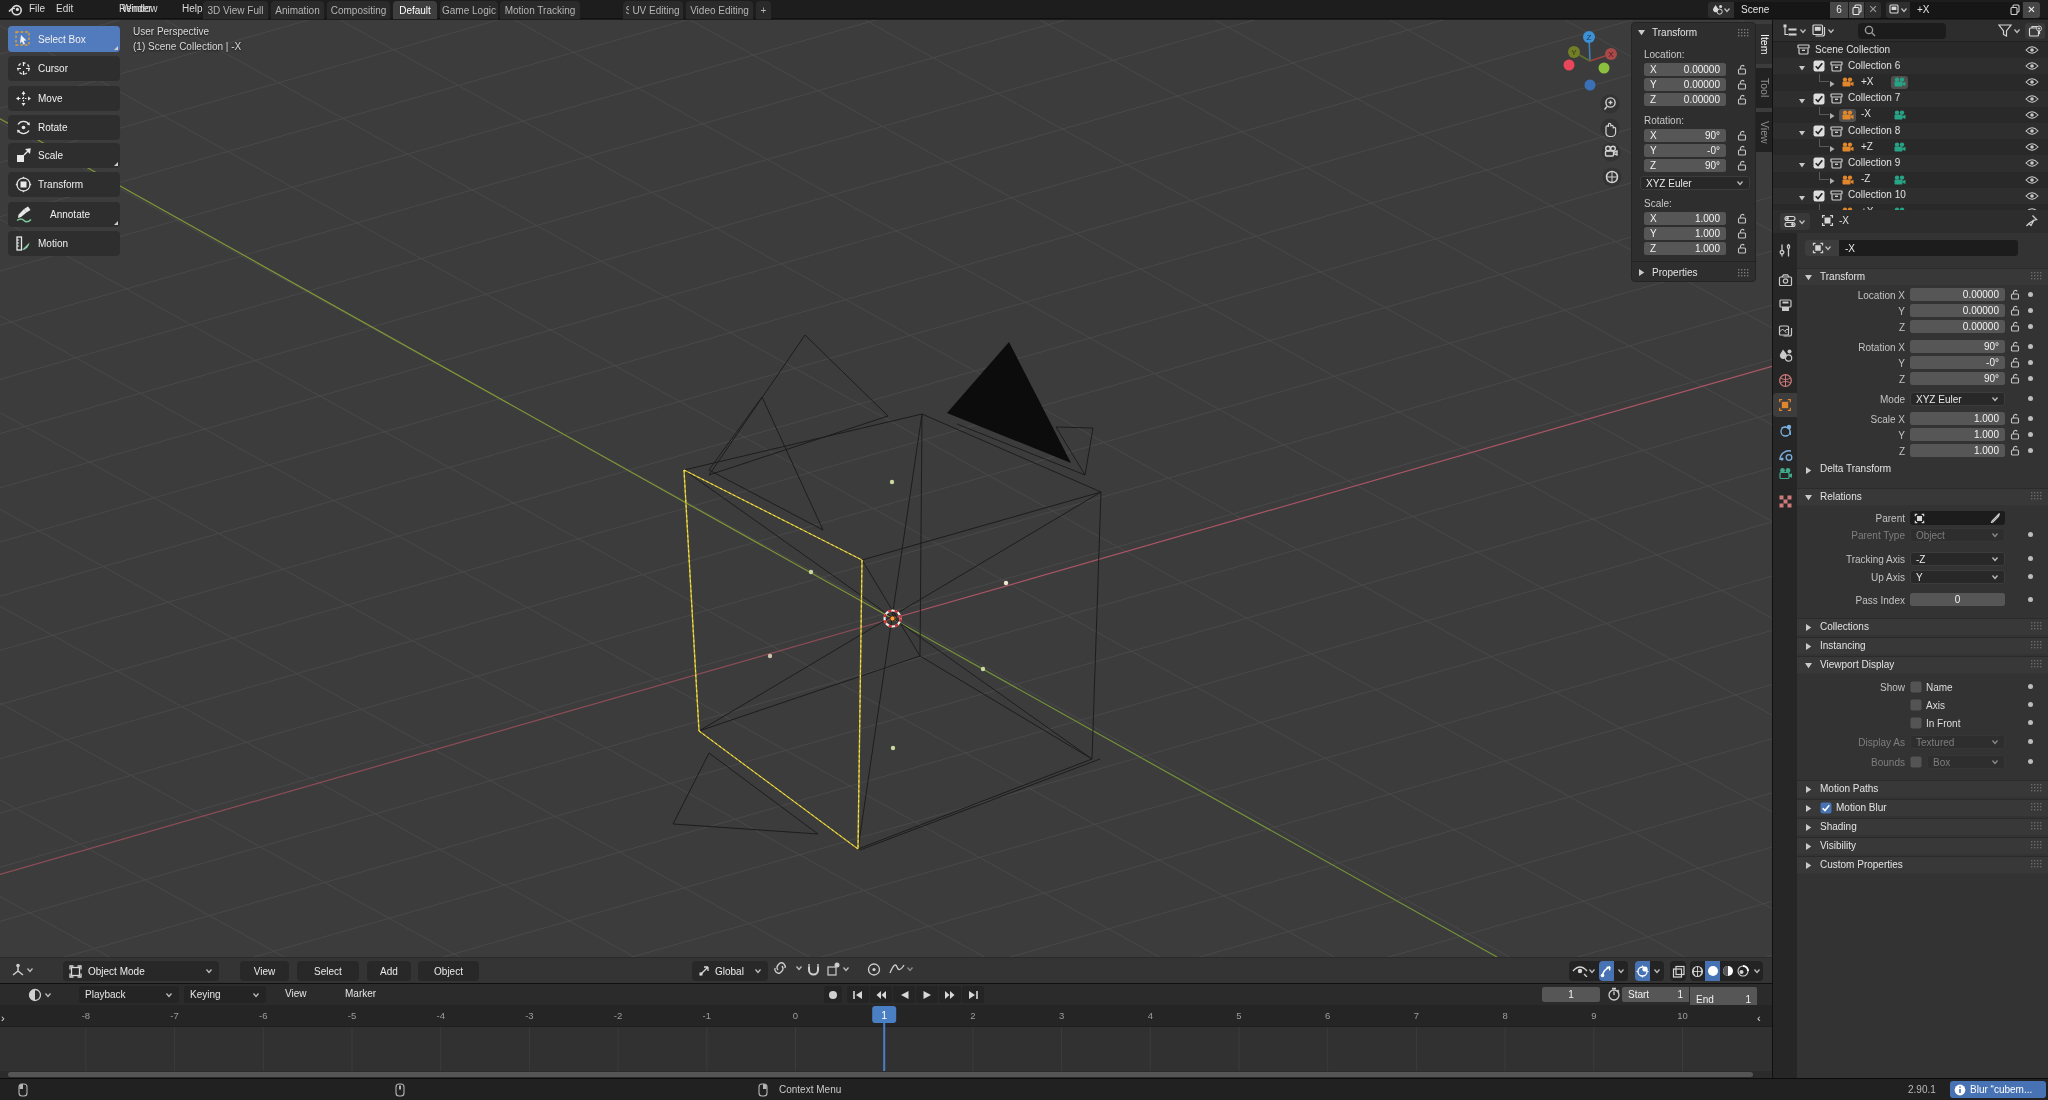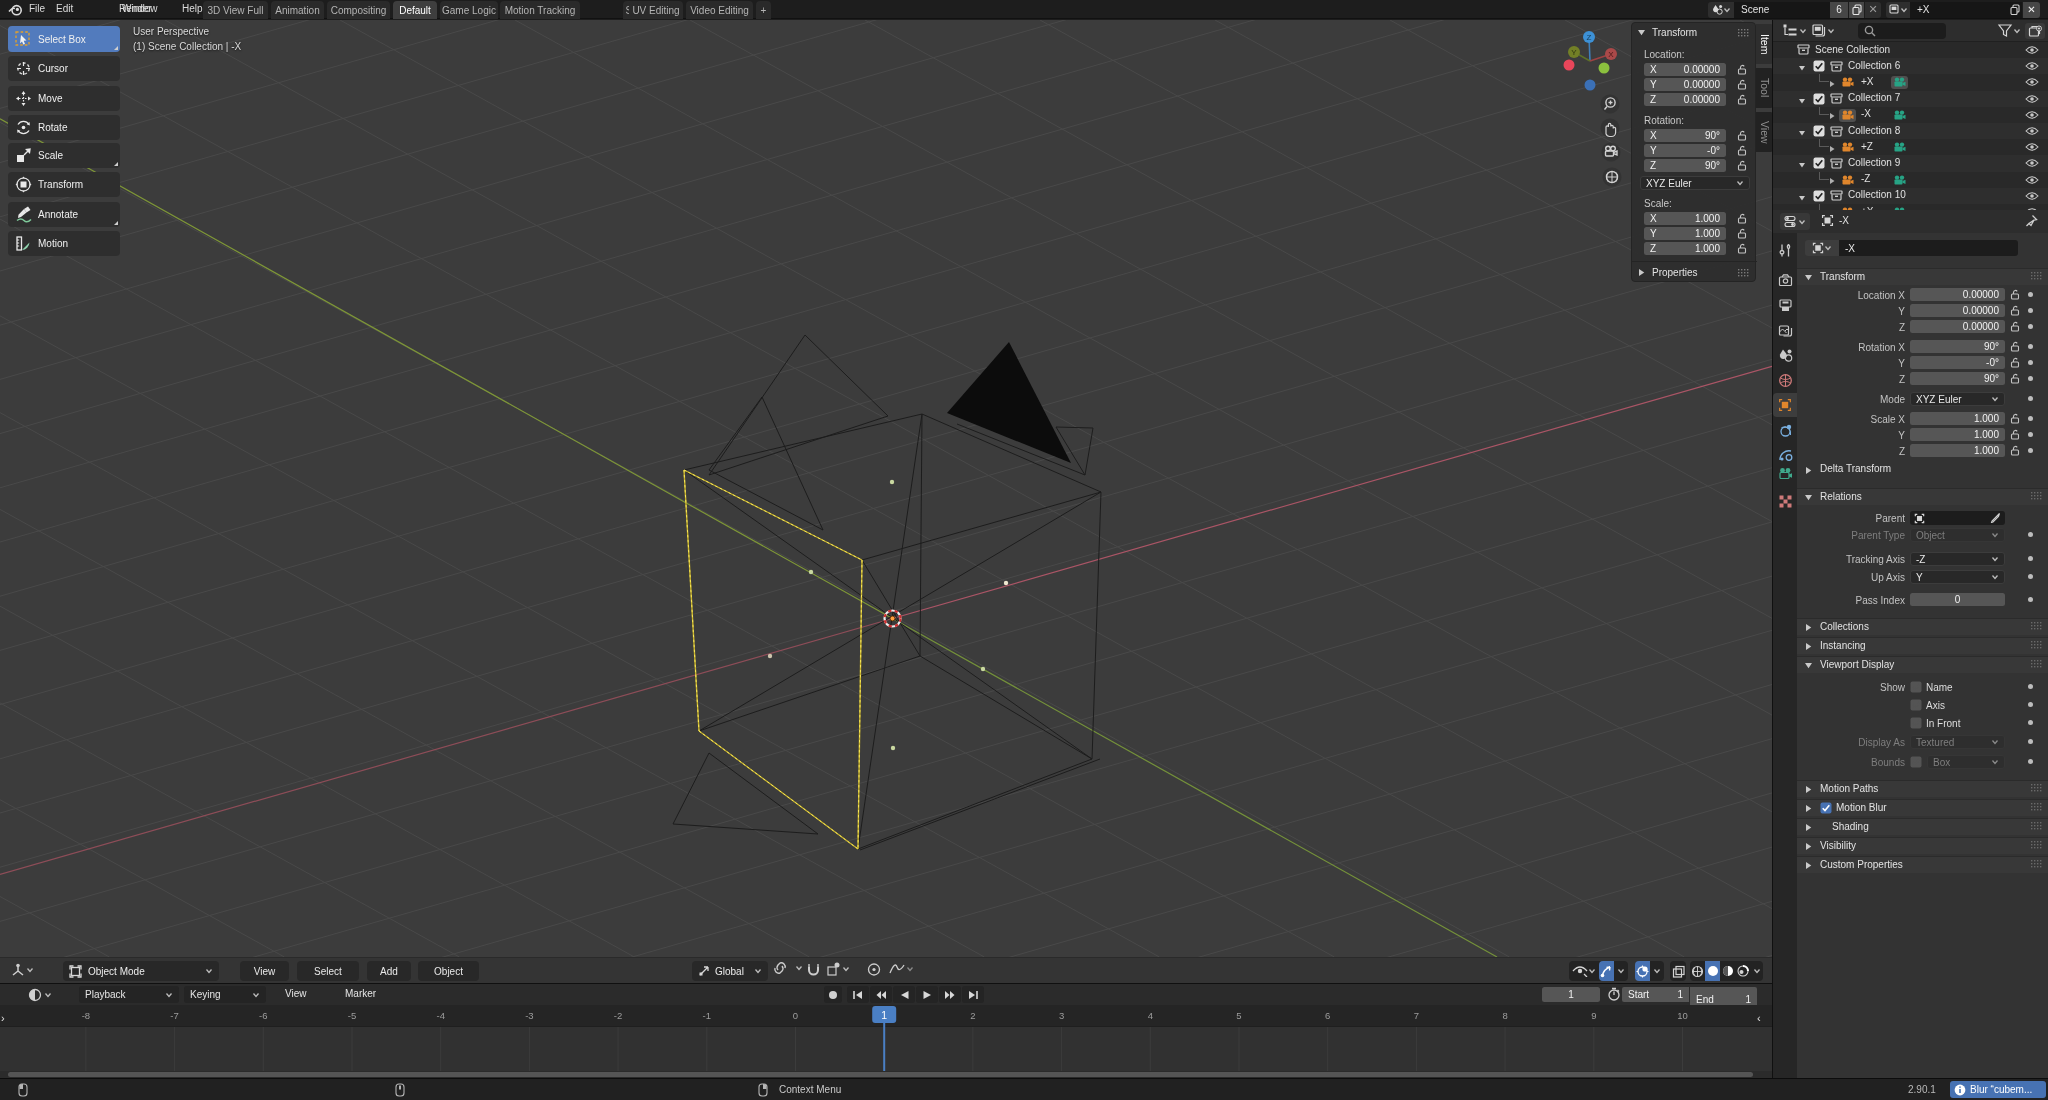--- a/index.html
+++ b/index.html
@@ -199,21 +199,21 @@
         <path d="M8.5 0.5 L7 2.5 h3 Z M8.5 16.5 L7 14.5 h3 Z M0.5 8.5 L2.5 7 v3 Z M16.5 8.5 L14.5 7 v3 Z" fill="#e8e8e8"></path>
       </svg></div>
 <div style="color:#f0f0f0;">Transform</div>
 </div>
 <div class="abs tbtn" style="left:8px;top:202px;width:112px;height:25px;background:#2e2e2e;background:#2e2e2e;">
 <div style="width:17px;height:17px;margin:0 6px 0 7px;"><svg width="17" height="17" viewBox="0 0 17 17" style="">
         <path d="M9 3 l4 -2.5 2.5 3.5 -4 2.5 Z" fill="#e8e8e8"></path>
         <path d="M9 3 l2.5 3.5 L6 11 l-3 1 0.5 -3.2 Z" fill="#e8e8e8"></path>
         <path d="M2 14.5 q4 -3 7 0 t7 -1" fill="none" stroke="#7ec99a" stroke-width="1.5"></path>
       </svg></div>
-<div style="color:#f0f0f0;">Annotate</div>
+<div style="color:#f0f0f0;margin-left:12px;">Annotate</div>
 <div class="abs" style="right:2px;bottom:2px;width:0;height:0;border-left:4px solid transparent;border-bottom:4px solid #cfcfcf;"></div>
 </div>
 <div class="abs tbtn" style="left:8px;top:231px;width:112px;height:25px;background:#2e2e2e;background:#2e2e2e;">
 <div style="width:17px;height:17px;margin:0 6px 0 7px;"><svg width="17" height="17" viewBox="0 0 17 17" style="">
         <rect x="2" y="2" width="4.5" height="13" fill="none" stroke="#e8e8e8" stroke-width="1.3"></rect>
         <path d="M2 5 h2.2 M2 8 h2.2 M2 11 h2.2" stroke="#e8e8e8" stroke-width="1"></path>
         <path d="M7 15 A8 8 0 0 0 14.5 7.5 L7 15 Z" fill="#8fd3ae"></path>
       </svg></div>
 <div style="color:#f0f0f0;">Motion</div>
 </div>
@@ -1317,21 +1317,21 @@
         <rect x="9" y="3" width="1.4" height="1.4" fill="#6a6a6a"></rect>
         <rect x="0" y="6" width="1.4" height="1.4" fill="#6a6a6a"></rect>
         <rect x="3" y="6" width="1.4" height="1.4" fill="#6a6a6a"></rect>
         <rect x="6" y="6" width="1.4" height="1.4" fill="#6a6a6a"></rect>
         <rect x="9" y="6" width="1.4" height="1.4" fill="#6a6a6a"></rect>
       </svg></div>
 <div class="abs" style="left:0;top:585px;width:251px;height:17px;background:#383838;border-top:1px solid #2b2b2b;"></div>
 <div class="abs" style="left:8px;top:590px;"><svg width="8" height="8" viewBox="0 0 8 8" style="">
         <polygon points="1,0 1,7 6.25,3.5" fill="#cacaca"></polygon>
       </svg></div>
-<div class="abs" style="left:35px;top:587.5px;color:#e3e3e3;">Shading</div>
+<div class="abs" style="left:23px;top:587.5px;color:#e3e3e3;">Shading</div>
 <div class="abs" style="right:5px;top:589px;"><svg width="12" height="9" viewBox="0 0 12 9" style="">
         <rect x="0" y="0" width="1.4" height="1.4" fill="#6a6a6a"></rect>
         <rect x="3" y="0" width="1.4" height="1.4" fill="#6a6a6a"></rect>
         <rect x="6" y="0" width="1.4" height="1.4" fill="#6a6a6a"></rect>
         <rect x="9" y="0" width="1.4" height="1.4" fill="#6a6a6a"></rect>
         <rect x="0" y="3" width="1.4" height="1.4" fill="#6a6a6a"></rect>
         <rect x="3" y="3" width="1.4" height="1.4" fill="#6a6a6a"></rect>
         <rect x="6" y="3" width="1.4" height="1.4" fill="#6a6a6a"></rect>
         <rect x="9" y="3" width="1.4" height="1.4" fill="#6a6a6a"></rect>
         <rect x="0" y="6" width="1.4" height="1.4" fill="#6a6a6a"></rect>

